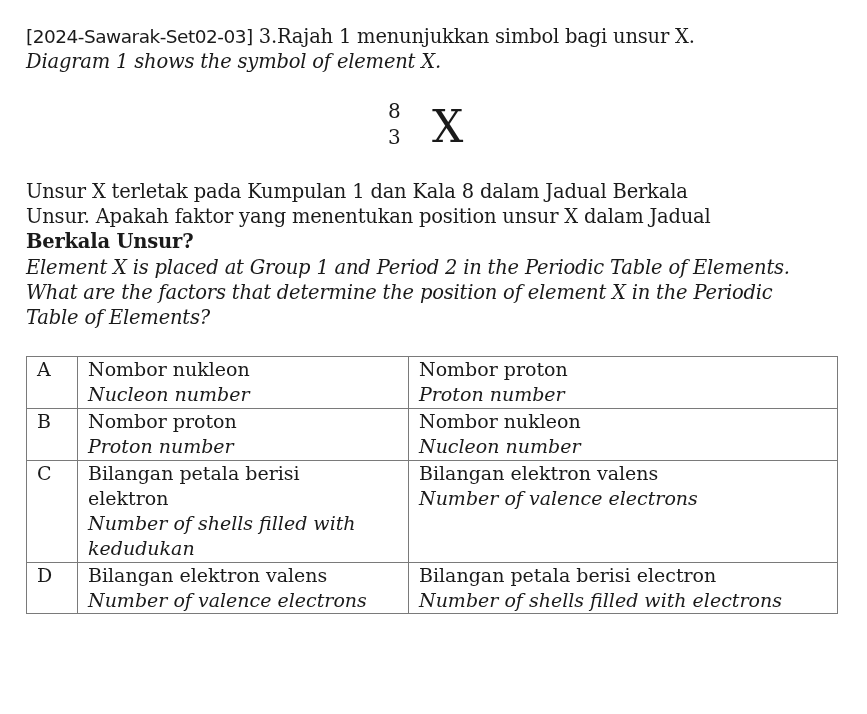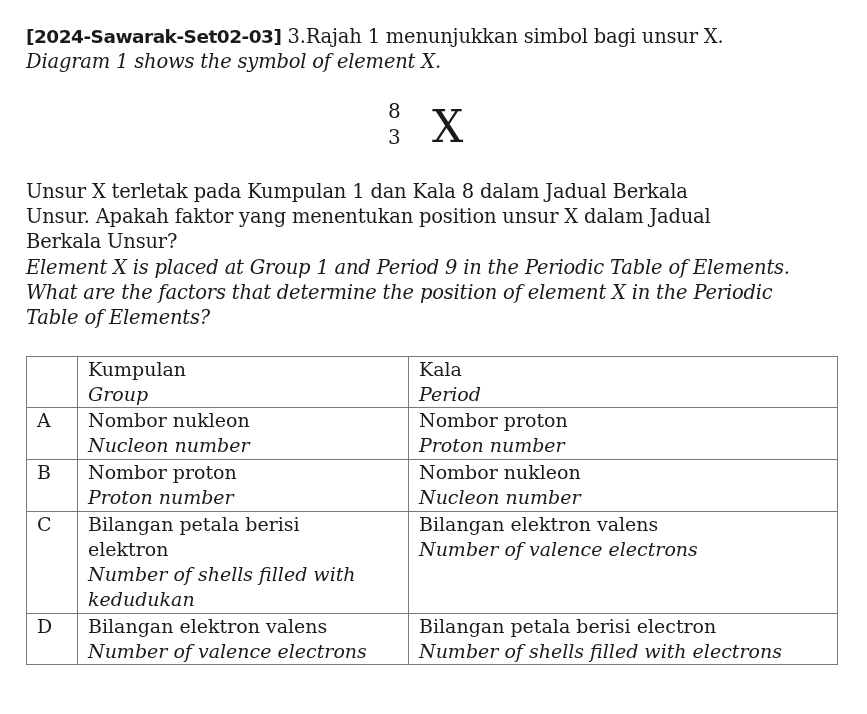--- a/index.html
+++ b/index.html
@@ -6,21 +6,21 @@
     body {
       width:867px; height:714px; position:relative; overflow:hidden;
       font-family: "DejaVu Serif", "Liberation Serif", serif;
       color:#1a1a1a;
     }
     .line {
       position:absolute; left:26px; font-size:19.5px; line-height:24px;
       white-space:nowrap; letter-spacing:-0.2px;
     }
     .it { font-style:italic; }
-    .tag { font-family:"DejaVu Sans","Liberation Sans",sans-serif; font-weight:bold; font-size:18.5px; letter-spacing:-0.5px; }
+    .tag { font-family:"DejaVu Sans","Liberation Sans",sans-serif; font-weight:normal; font-size:18.5px; letter-spacing:-0.5px; }
     .symbol { position:absolute; left:380px; top:98px; width:110px; height:60px; }
     .sym-mass, .sym-num { position:absolute; left:8px; font-size:20px; line-height:22px; }
     .sym-mass { top:2px; }
     .sym-num { top:28px; }
     .sym-letter { position:absolute; left:52px; top:4px; font-size:44px; line-height:50px; font-family:"DejaVu Serif","Liberation Serif",serif; }
 
     table.opts {
       position:absolute; left:26px; top:356px;
       border-collapse:collapse;
       font-size:19px; line-height:25px;
@@ -51,39 +51,28 @@
 
 <div class="symbol">
   <span class="sym-mass">8</span>
   <span class="sym-num">3</span>
   <span class="sym-letter">X</span>
 </div>
 
 <div>
   <div class="line" style="top:180px;">Unsur X terletak pada Kumpulan 1 dan Kala 8 dalam Jadual Berkala</div>
   <div class="line" style="top:205px;">Unsur. Apakah faktor yang menentukan position unsur X dalam Jadual</div>
-  <div class="line" style="top:230px;">Berkala Unsur?</div>
-  <div class="line it" style="top:256px;">Element X is placed at Group 1 and Period 9 in the Periodic Table of Elements.</div>
+  <div class="line" style="top:230px;font-weight:bold;">Berkala Unsur?</div>
+  <div class="line it" style="top:256px;">Element X is placed at Group 1 and Period 2 in the Periodic Table of Elements.</div>
   <div class="line it" style="top:281px;">What are the factors that determine the position of element X in the Periodic</div>
   <div class="line it" style="top:306px;">Table of Elements?</div>
 </div>
 
 <table class="opts">
   <tbody>
-      <tr class="hdr">
-    <td class="letter"></td>
-    <td class="col-group">
-      <div>Kumpulan</div>
-      <div class="it">Group</div>
-    </td>
-    <td class="col-period">
-      <div>Kala</div>
-      <div class="it">Period</div>
-    </td>
-  </tr>
   <tr class="rA">
     <td class="letter">A</td>
     <td class="col-group">
       <div>Nombor nukleon</div>
       <div class="it">Nucleon number</div>
     </td>
     <td class="col-period">
       <div>Nombor proton</div>
       <div class="it">Proton number</div>
     </td>

